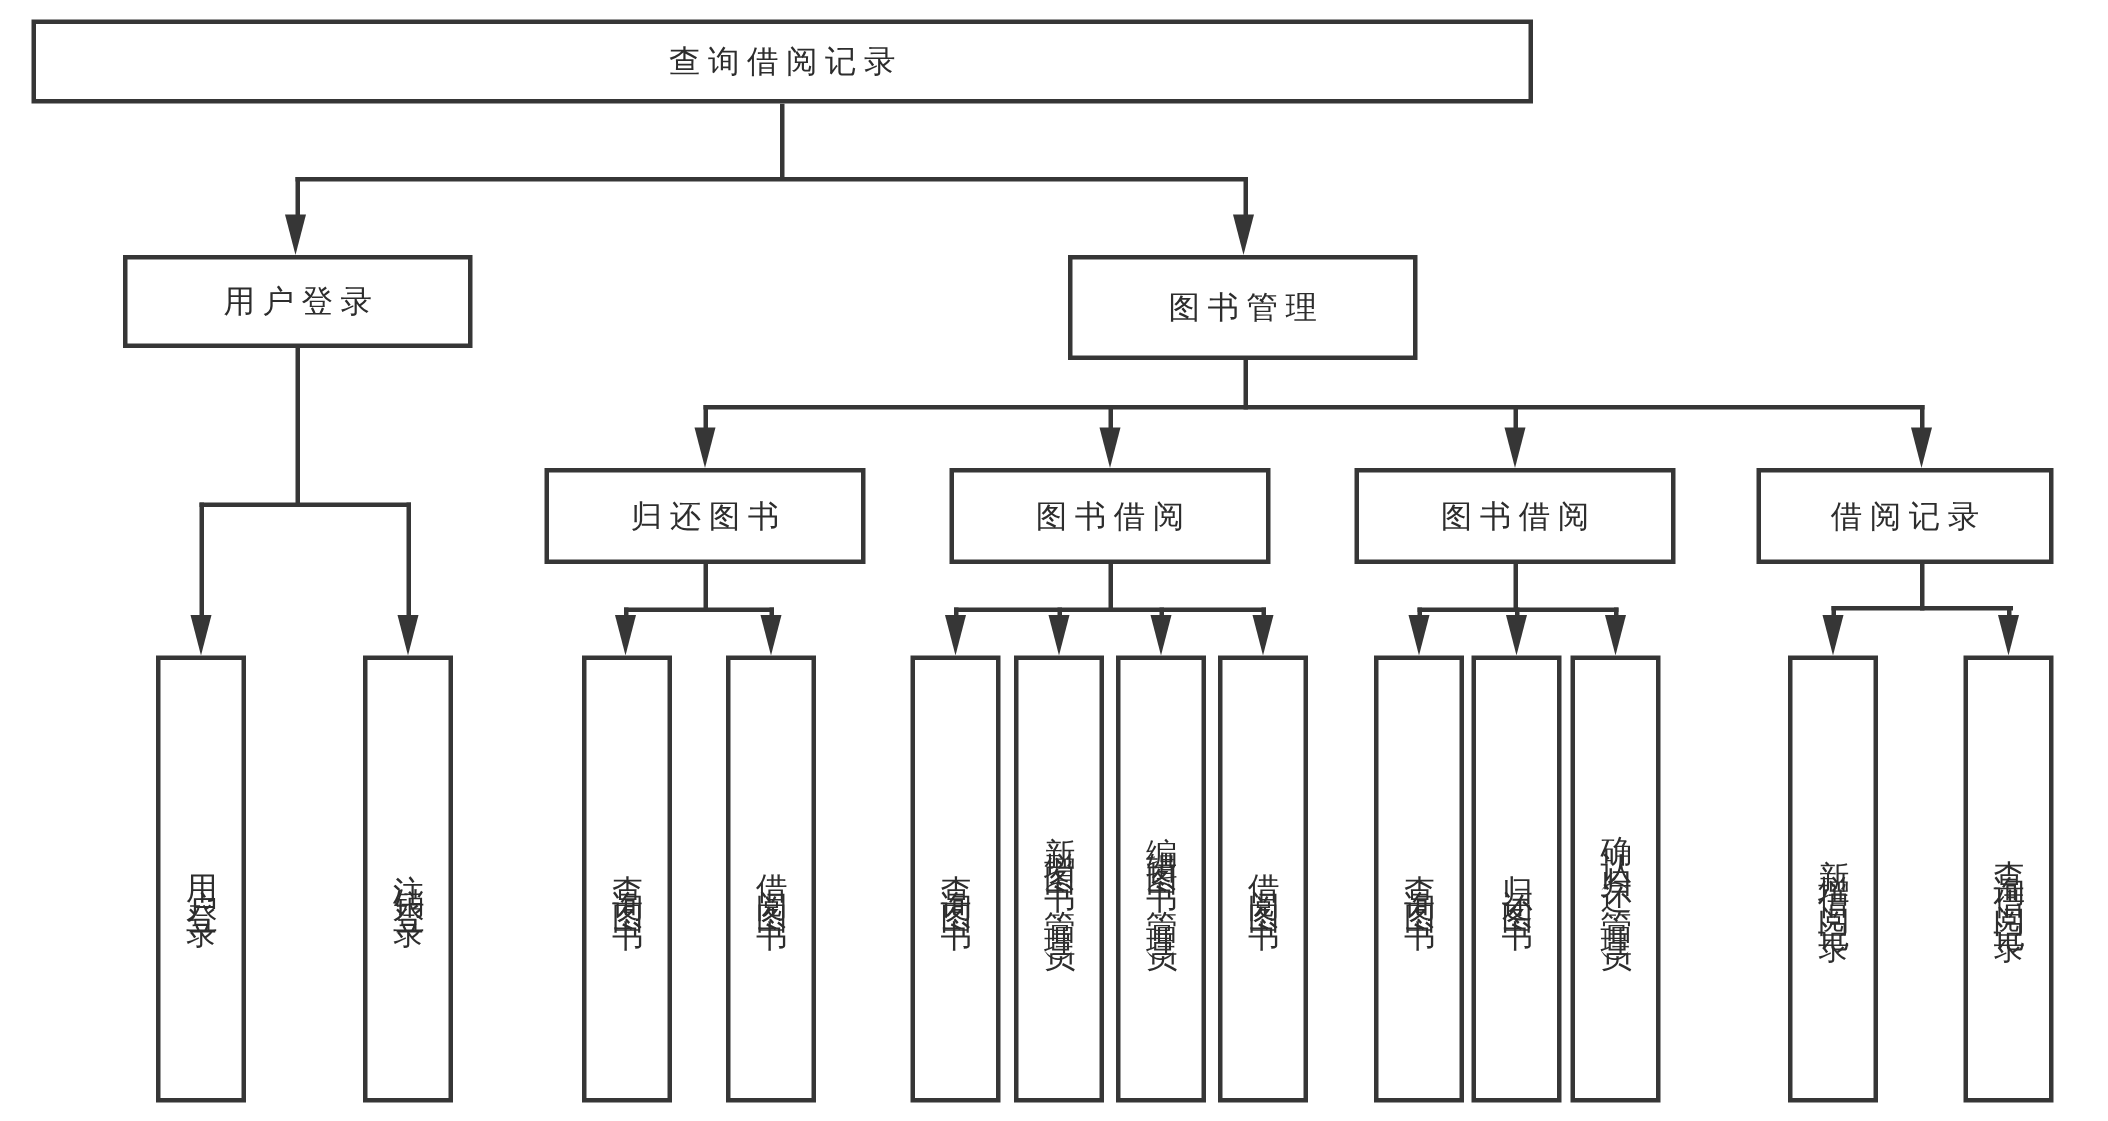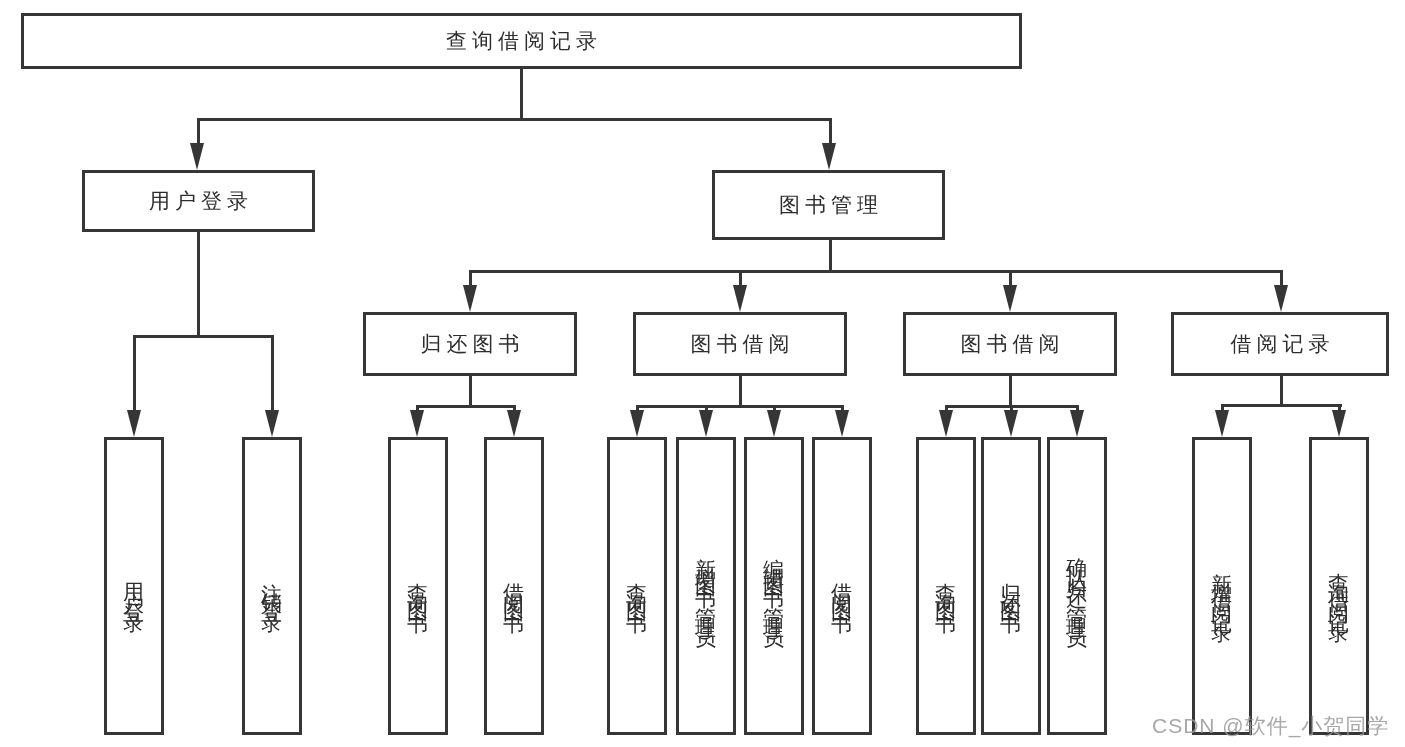--- a/index.html
+++ b/index.html
@@ -141,21 +141,21 @@
 
   <div class="box hnode" style="left:363px;top:312px;width:214px;height:64px">
     <span>归还图书</span>
   </div>
   <div class="box hnode" style="left:633px;top:312px;width:214px;height:64px">
     <span>图书借阅</span>
   </div>
   <div class="box hnode" style="left:903px;top:312px;width:214px;height:64px">
     <span>图书借阅</span>
   </div>
-  <div class="box hnode" style="left:1171px;top:312px;width:218px;height:64px">
+  <div class="box hnode" style="left:1171px;top:312px;width:198px;height:64px">
     <span>借阅记录</span>
   </div>
 
   <div class="box leaf" style="left:104px">
     <span class="vtext">用户登录</span>
   </div>
   <div class="box leaf" style="left:242px">
     <span class="vtext">注销登录</span>
   </div>
 
@@ -189,15 +189,14 @@
     <span class="vtext">确认归还（管理员）</span>
   </div>
 
   <div class="box leaf" style="left:1192px">
     <span class="vtext">新增借阅记录</span>
   </div>
   <div class="box leaf" style="left:1309px">
     <span class="vtext">查询借阅记录</span>
   </div>
 
-  <div class="watermark">CSDN @软件_小贺同学</div>
 
 </div>
 
 </body></html>

